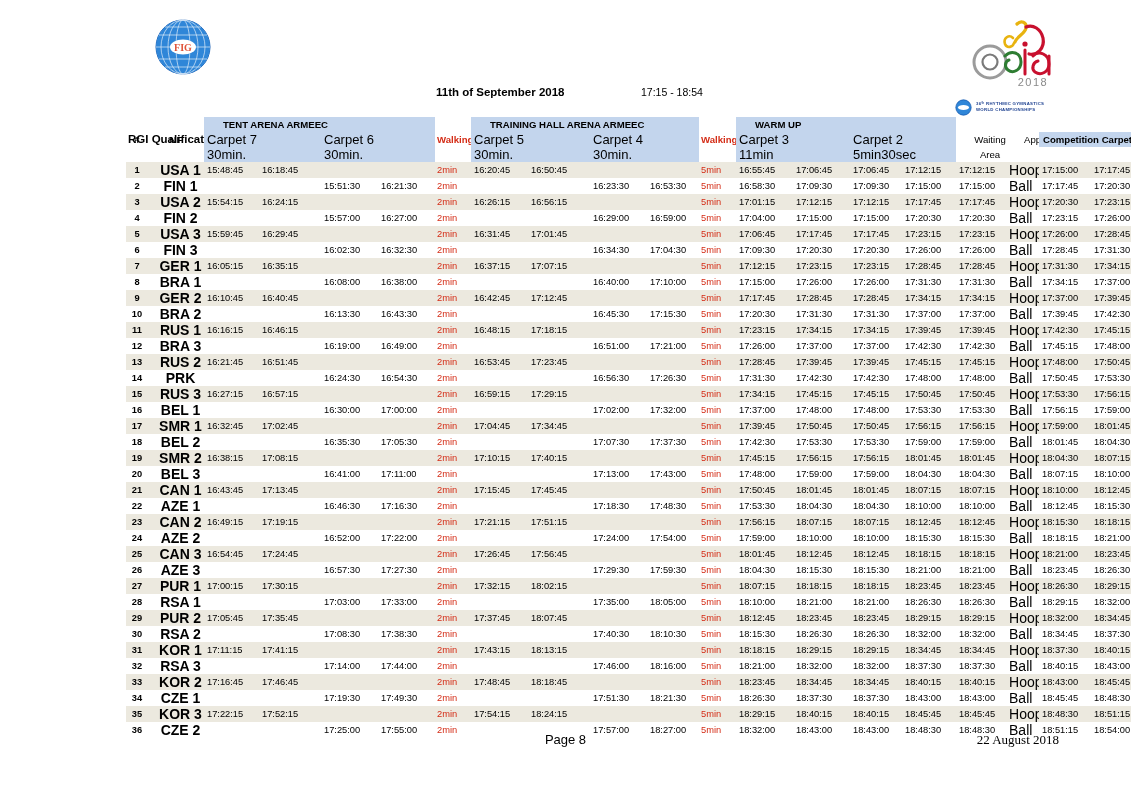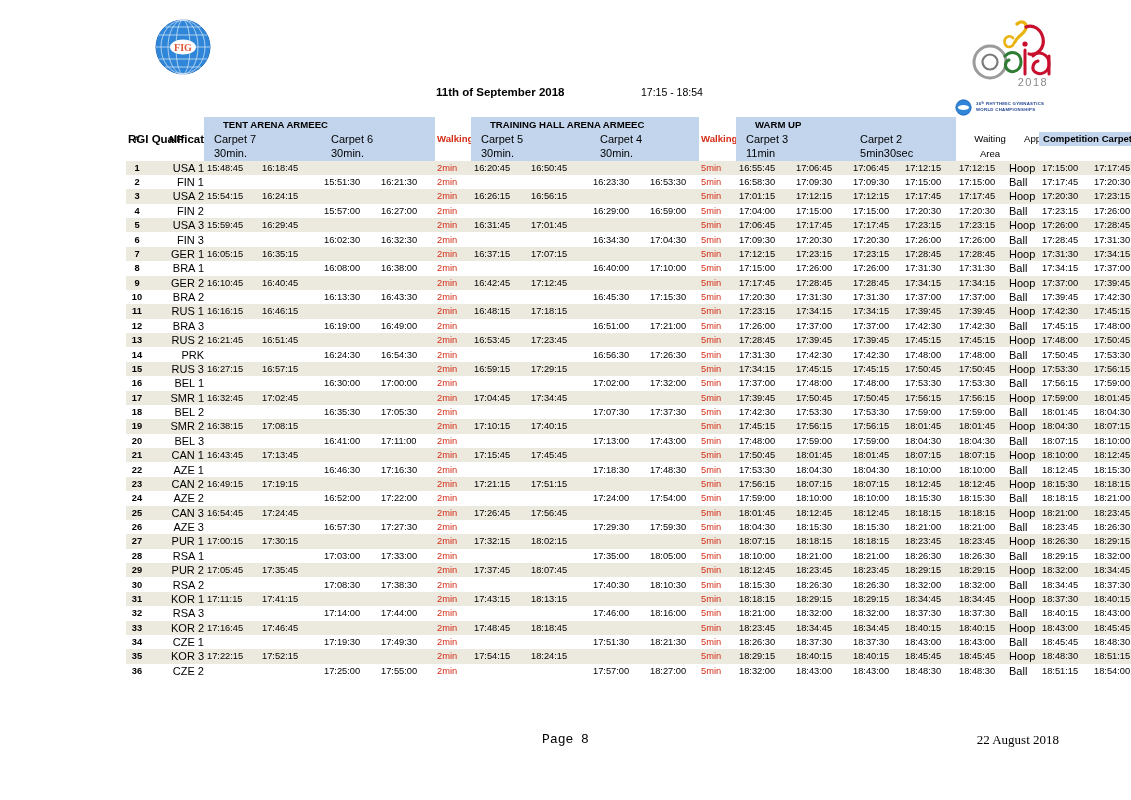--- a/index.html
+++ b/index.html
@@ -28,38 +28,38 @@
   .sub2{position:absolute;left:436px;top:86px;font-size:11.5px;font-weight:bold;}
   .sub3{position:absolute;left:641px;top:86px;font-size:10.5px;font-weight:400;}
 
   
   .tbl{position:absolute;left:126px;top:117px;width:938px;}
   table{border-collapse:collapse;width:938px;table-layout:fixed;font-size:9.3px;}
   td,th{padding:0;margin:0;white-space:nowrap;overflow:hidden;}
 
   thead tr{height:14.5px;}
   .hgroup{background:#c3d5ed;font-weight:bold;font-size:9.6px;text-align:left;padding-left:19px;}
-  .hsub{background:#c3d5ed;font-size:11px;text-align:left;padding-left:10px;font-weight:400;}
+  .hsub{background:#c3d5ed;font-size:13px;text-align:left;padding-left:3px;font-weight:400;}
   .hplain{font-size:9.6px;text-align:center;padding-left:18px;font-weight:400;}
   .hplain-b{font-size:9.6px;text-align:center;font-weight:bold;}
   .hwalk{font-size:9.6px;color:#d42c16;text-align:left;padding-left:2px;font-weight:700;}
   .hcomp{background:#c3d5ed;font-weight:bold;font-size:9.6px;text-align:left;padding-left:4px;}
 
   tbody tr{height:14.38px;}
   tbody tr.alt{background:#ece9df;}
   tbody tr.plain{background:#ffffff;}
 
   .c-num{text-align:center;font-weight:bold;font-size:9.3px;}
-  .c-nf{text-align:right;padding-left:9px;font-weight:normal;font-size:11px;}
+  .c-nf{text-align:center;padding-left:9px;font-weight:bold;font-size:14px;}
   .c-t{text-align:left;padding-left:3px;font-size:9.3px;}
   .c-red{text-align:left;padding-left:2px;font-size:9.3px;color:#d42c16;}
-  .c-app{text-align:left;padding-left:3px;font-size:11px;margin-top:24px;}
+  .c-app{text-align:left;padding-left:3px;font-size:14px;margin-top:24px;}
 
   
-  .foot-page{position:absolute;left:0;top:732px;width:1131px;text-align:center;font-family:Liberation Mono, monospace;font-size:13px;}
+  .foot-page{position:absolute;left:0;top:732px;width:1131px;text-align:center;font-family:Liberation Sans, sans-serif;font-size:13px;}
   .foot-date{position:absolute;right:72px;top:732px;font-family:Liberation Serif, serif;font-size:13px;}
 </style>
 </head>
 <body>
 
 <div class="page">
 
   <div class="hdr">
 
     <div class="fig-logo">

